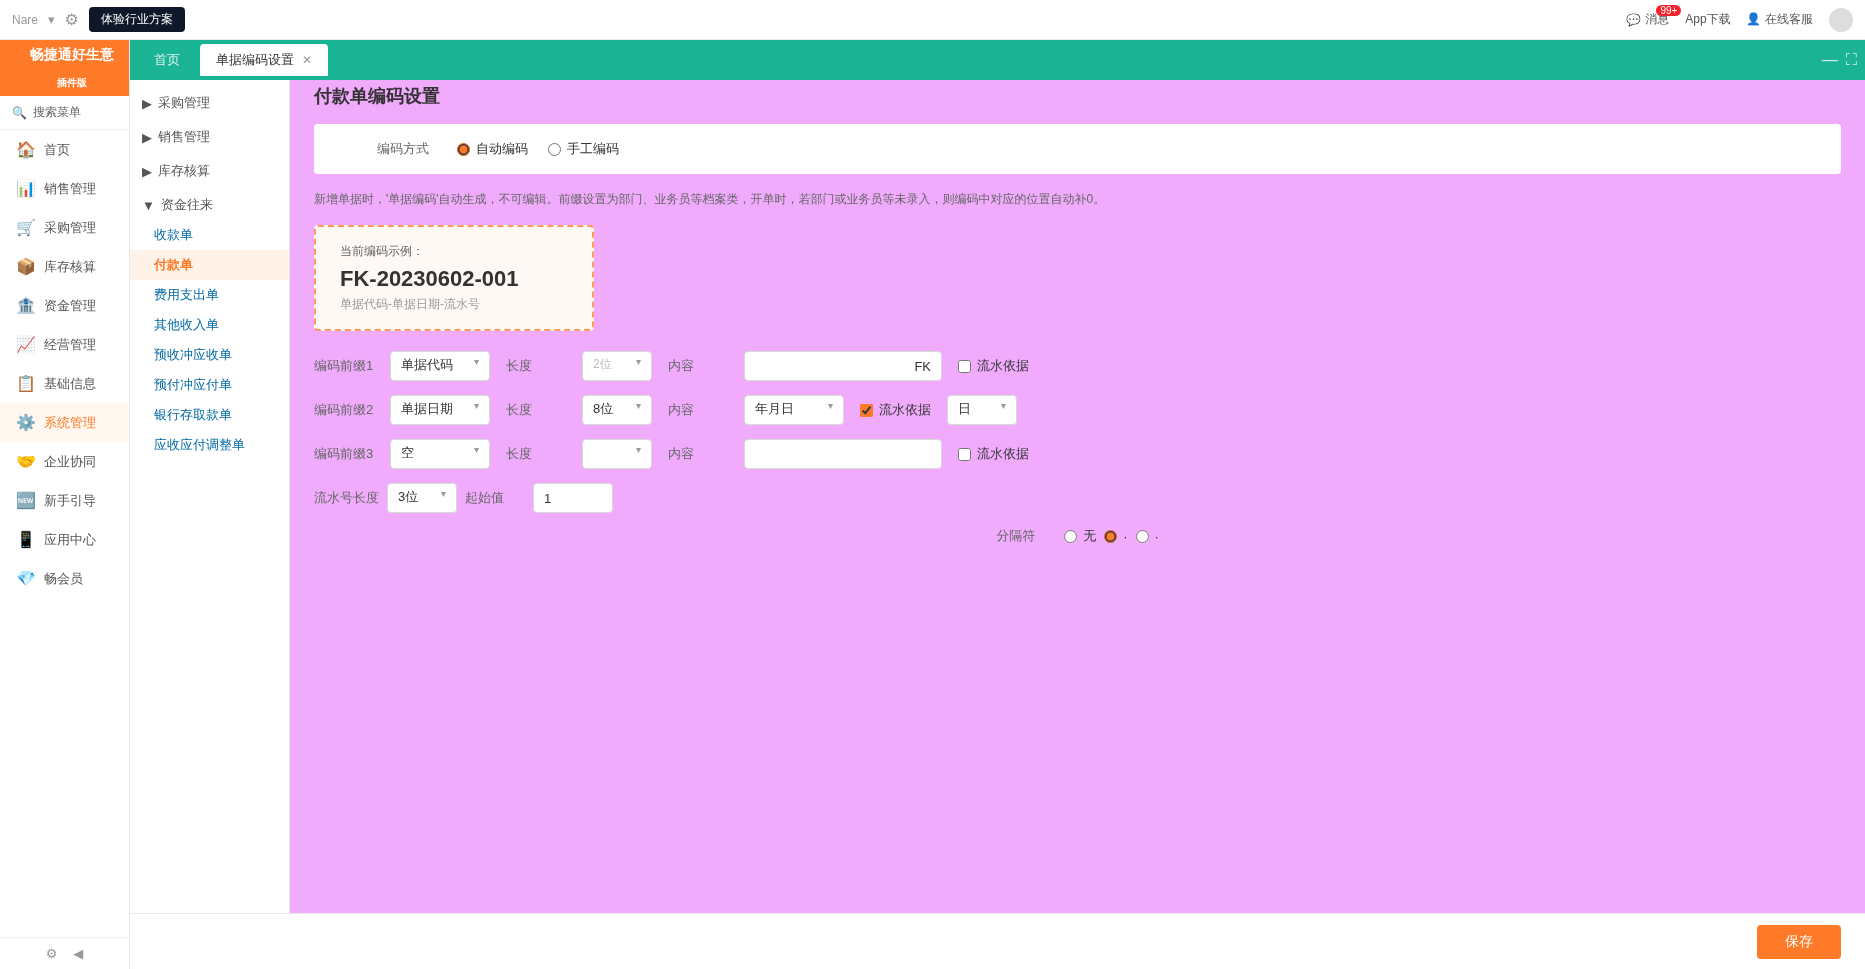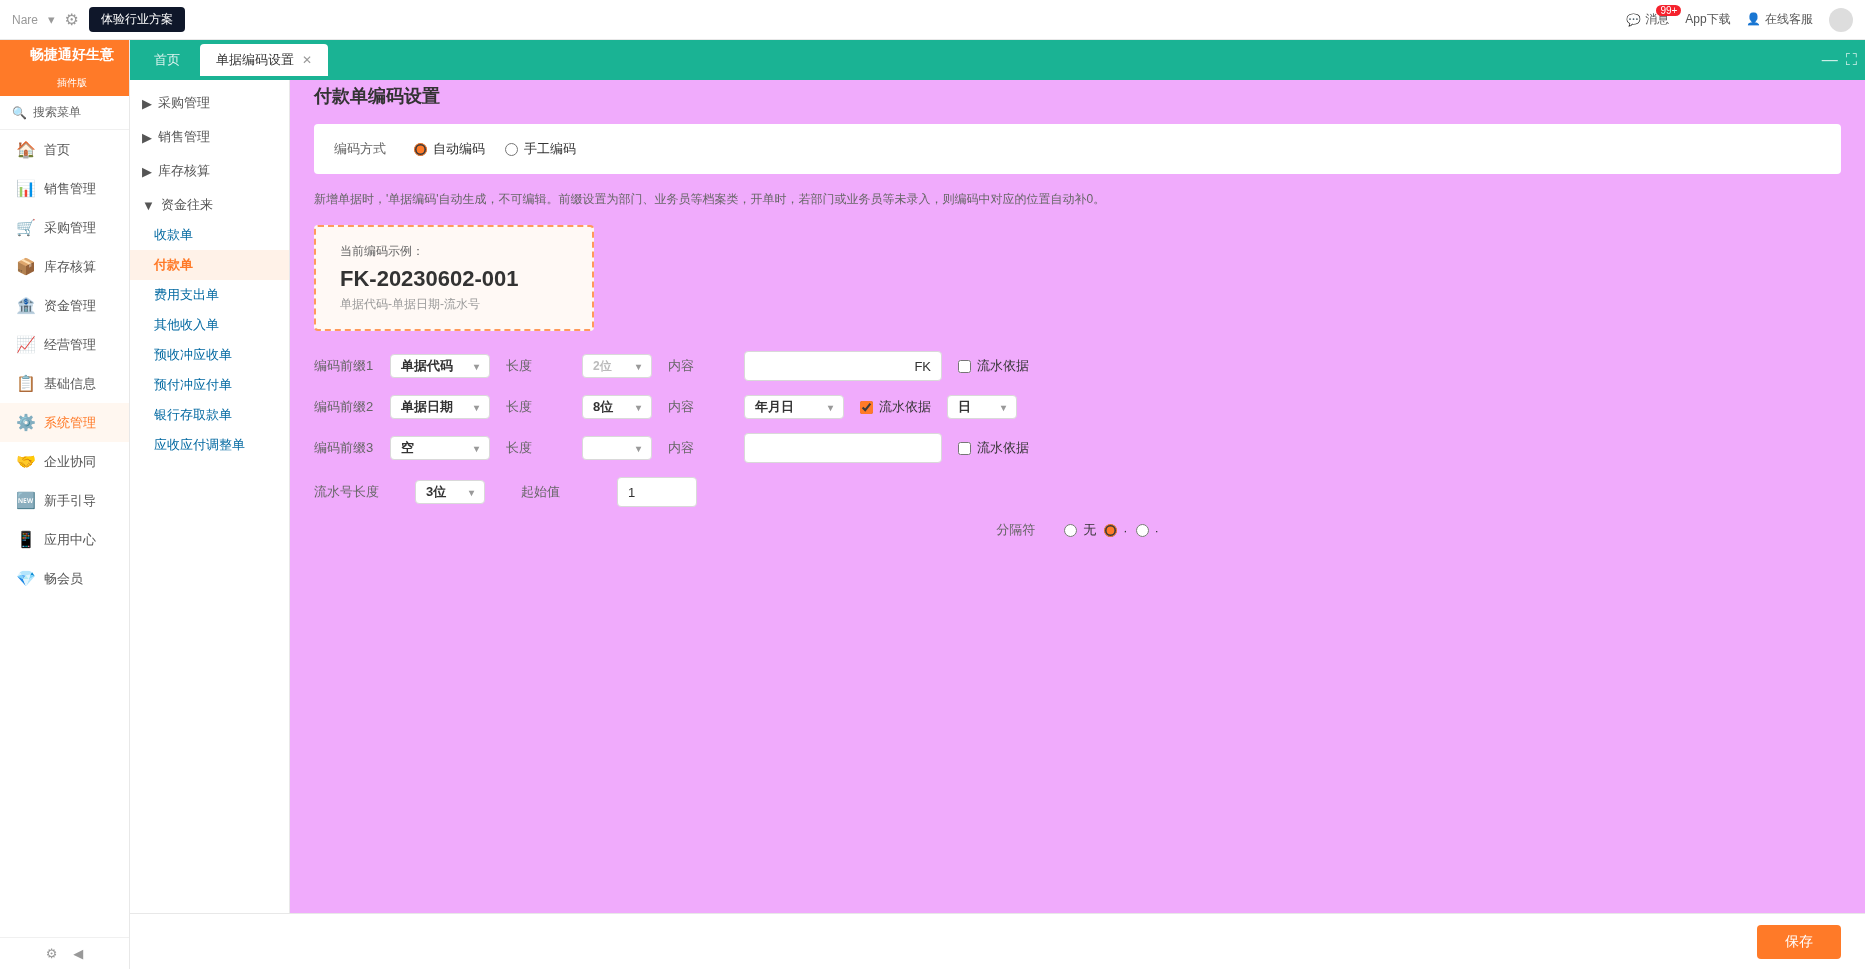--- a/index.html
+++ b/index.html
@@ -59,21 +59,21 @@
       display: flex;
       align-items: center;
       justify-content: center;
       background: #ff7a28;
       flex-direction: column;
       color: #fff;
       font-size: 14px;
       font-weight: bold;
       padding-left: 15px;
     }
-    .sidebar-logo .sub { font-size: 10px; font-weight: normal; margin-top: 12px; }
+    .sidebar-logo .sub { font-size: 10px; font-weight: bold; margin-top: 12px; }
     .sidebar-search {
       display: flex;
       align-items: center;
       gap: 6px;
       padding: 8px 12px;
       border-bottom: 1px solid #f0f0f0;
       cursor: pointer;
       color: #666;
       font-size: 12px;
     }
@@ -159,21 +159,21 @@
     .form-area { flex: 1; overflow-y: auto; padding: 4px 24px; background: #f0abfc; }
     .form-title { font-size: 18px; font-weight: bold; color: #333; margin-bottom: 16px; }
 
     
     .section-card {
       background: #fff;
       border-radius: 4px;
       padding: 16px 20px;
       margin-bottom: 16px;
     }
-    .radio-group { display: flex; align-items: center; gap: 20px; }
+    .radio-group { display: flex; align-items: center; gap: 20px; margin-left: 43px; }
     .radio-label { display: flex; align-items: center; gap: 6px; cursor: pointer; font-size: 13px; }
     .radio-label input[type="radio"] { accent-color: #ff7a28; }
 
     .hint-text { font-size: 12px; color: #666; margin-bottom: 16px; line-height: 1.6; }
 
     
     .preview-box {
       border: 2px dashed #ff9a5c;
       background: #fff9f5;
       border-radius: 4px;
@@ -197,49 +197,47 @@
       gap: 16px;
       margin-bottom: 14px;
     }
     .form-row-label { color: #666; font-size: 13px; min-width: 60px; white-space: nowrap; }
     .select-box {
       border: 1px solid #d9d9d9;
       border-radius: 4px;
       padding: 4px 10px;
       background: #fff;
       display: flex;
-      align-items: center;
       gap: 8px;
       cursor: pointer;
       min-width: 100px;
       font-size: 13px;
       color: #333;
-      height: 24px;
-      font-weight: bold;
+      height: 30px;
     }
     .select-box .arrow { color: #999; font-size: 10px; margin-left: auto; }
     .select-box-narrow { min-width: 70px; }
     .text-input {
       border: 1px solid #d9d9d9;
       border-radius: 4px;
       padding: 4px 10px;
       background: #fff;
       font-size: 13px;
       color: #333;
       height: 30px;
       min-width: 80px;
     }
     .text-input-wide { min-width: 120px; text-align: right; }
     .gray-text { color: #bbb; font-size: 12px; }
     .checkbox-label { display: flex; align-items: center; gap: 6px; cursor: pointer; font-size: 13px; }
     .checkbox-label input[type="checkbox"] { accent-color: #ff7a28; }
     .checkbox-label input[type="checkbox"]:checked { accent-color: #ff7a28; }
 
     
-    .serial-row { display: flex; align-items: center; gap: 36px; margin-bottom: 14px; }
+    .serial-row { display: flex; align-items: center; gap: 8px; margin-bottom: 14px; }
 
     
     .sep-row { display: flex; align-items: center; gap: 8px; margin-bottom: 20px; justify-content: center; }
 
     
     .bottom-bar {
       height: 56px;
       background: #fff;
       border-top: 1px solid #e8e8e8;
       display: flex;

